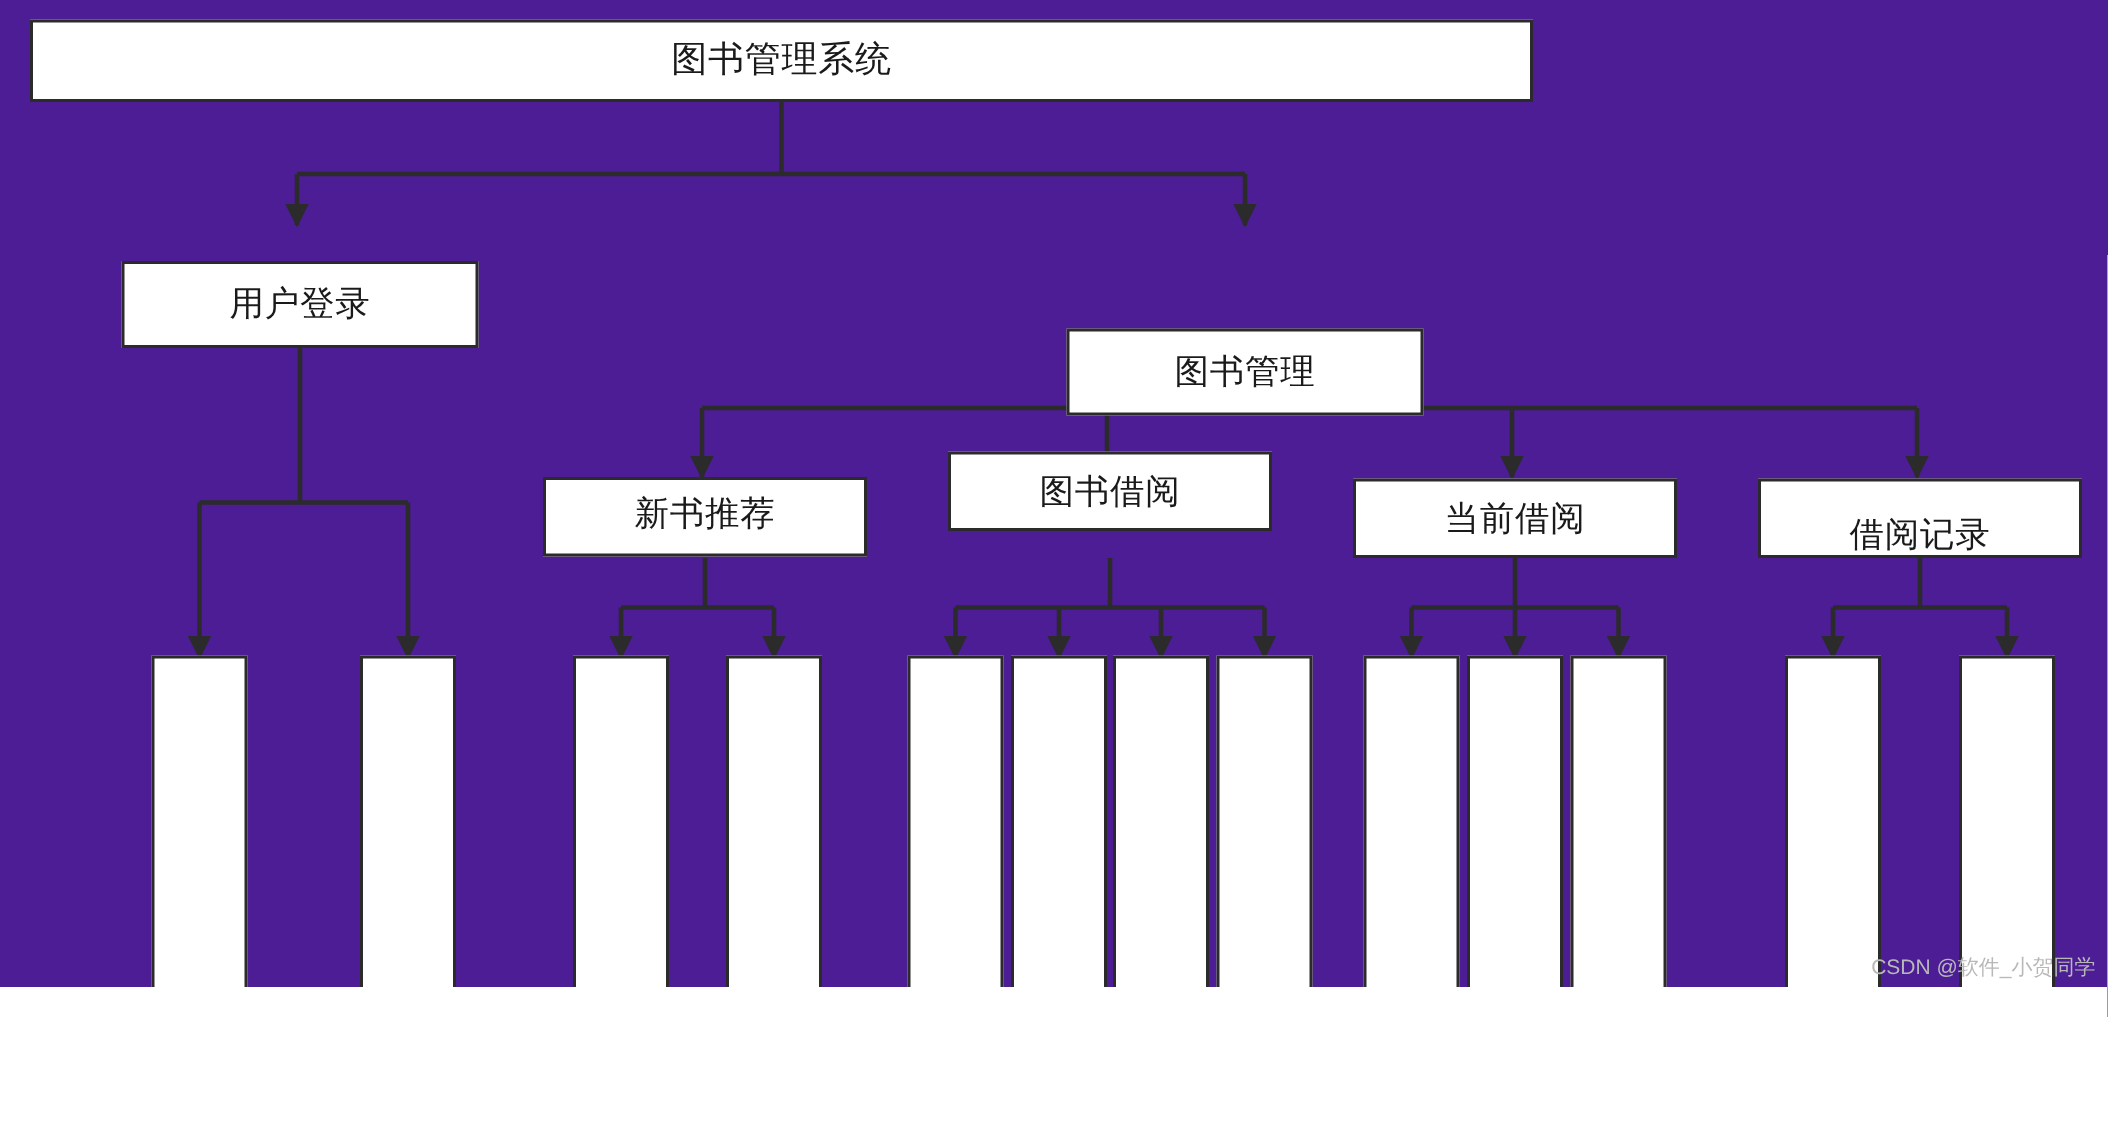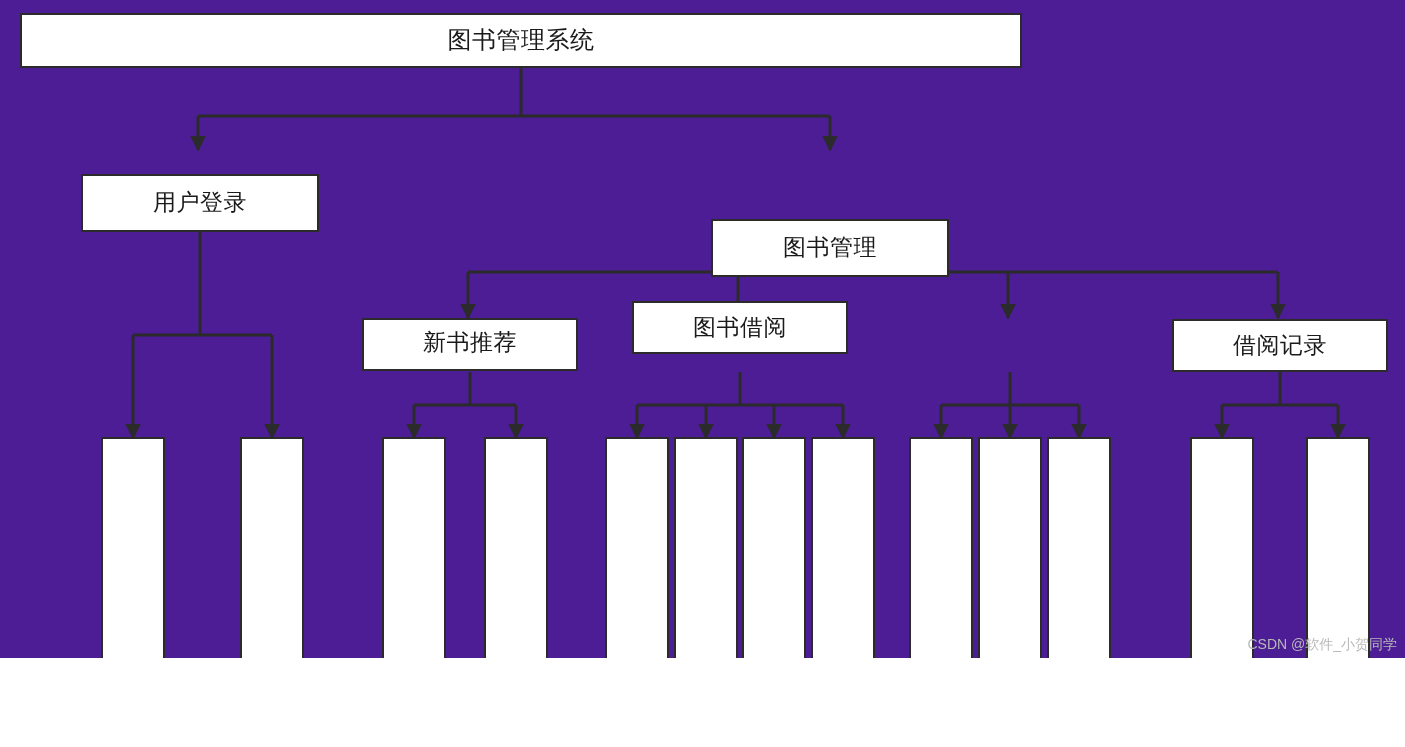--- a/index.html
+++ b/index.html
@@ -147,21 +147,24 @@
   <div class="node horiz" style="left:711px; top:174px; width:238px; height:58px;margin-top:45px;">
     <span class="label">图书管理</span>
   </div>
 
   <div class="node horiz" style="left:362px; top:318px; width:216px; height:53px;font-family:Liberation Mono, monospace;">
     <span class="label">新书推荐</span>
   </div>
   <div class="node horiz" style="left:632px; top:301px; width:216px; height:53px;">
     <span class="label">图书借阅</span>
   </div>
-  <div class="node horiz" style="left:1172px; top:319px; width:216px; height:53px;">
+  <div class="node horiz" style="left:902px; top:319px; width:216px; height:53px;">
+    <span class="label">当前借阅</span>
+  </div>
+  <div class="node horiz" style="left:1172px; top:319px; width:216px; height:53px;align-items:flex-end;">
     <span class="label">借阅记录</span>
   </div>
 
   <div class="node vert" style="left:101px; top:437px; width:64px; height:298px;">
     <span class="label">用户登录</span>
   </div>
   <div class="node vert" style="left:240px; top:437px; width:64px; height:298px;">
     <span class="label">注销登录</span>
   </div>
 

